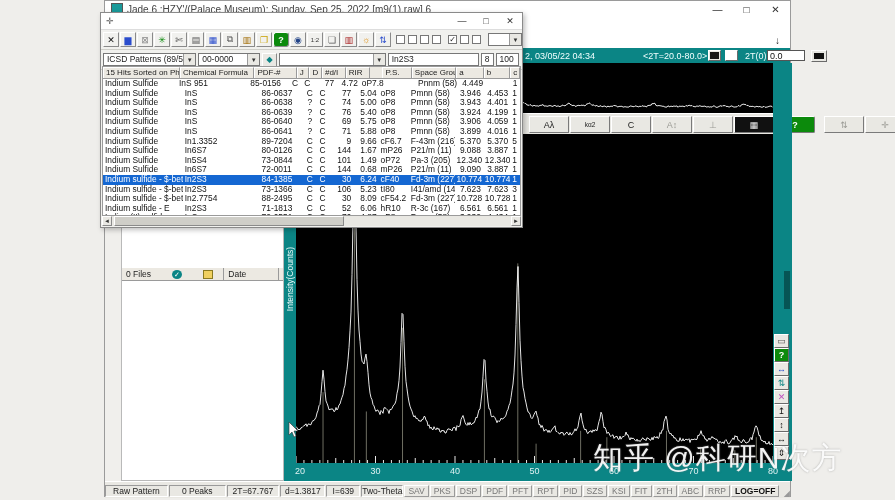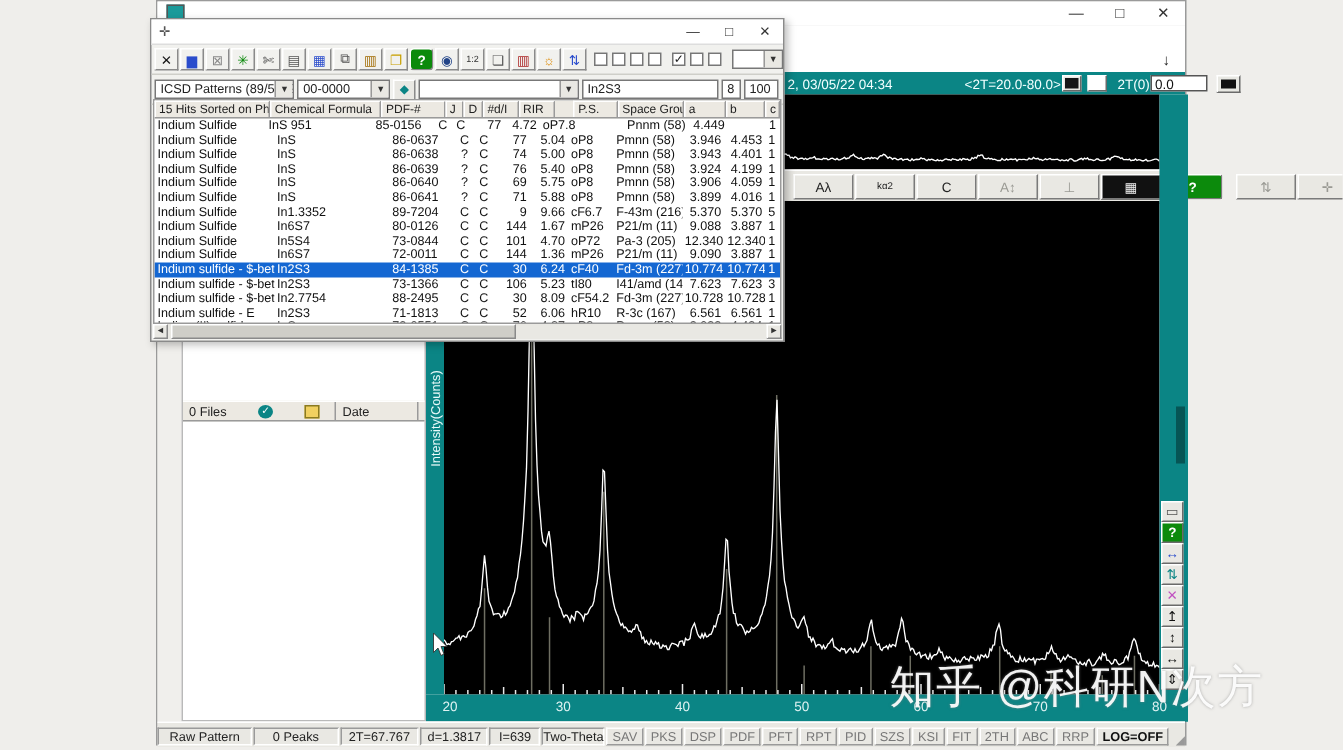--- a/index.html
+++ b/index.html
@@ -107,20 +107,21 @@
   #watermark{left:593px;top:438px;z-index:60;font-size:30px;color:rgba(255,255,255,.93);text-shadow:0 0 2px rgba(130,130,130,.65);white-space:nowrap;letter-spacing:1px;}
   svg{display:block;}
 </style>
 </head>
 <body>
 
 <div class="abs" id="app-window">
 
   <div id="main-titlebar">
     <div id="main-title-icon"></div>
+    <div id="main-title-text">Jade 6 :HZY'/(Palace Museum): Sunday, Sep 25, 2022 [m9(1).raw] 6</div>
     <div id="main-controls">
       <div class="wctl">—</div>
       <div class="wctl">□</div>
       <div class="wctl">✕</div>
     </div>
   </div>
 
   <div class="abs" id="hint-row">
     <div id="hint-text">this dialog if desired</div>
     <div id="hint-arrow">↓</div>
@@ -517,35 +518,35 @@
           <div class="td num" style="width: 28px;">3.887</div>
           <div class="td" style="width: 10px;">1</div>
         </div>
         <div class="trow">
           <div class="td" style="width: 82px;">Indium Sulfide</div>
           <div class="td" style="width: 79px;">In5S4</div>
           <div class="td" style="width: 45px;">73-0844</div>
           <div class="td ctr" style="width: 13px;">C</div>
           <div class="td ctr" style="width: 13px;">C</div>
           <div class="td num" style="width: 25px;">101</div>
-          <div class="td num" style="width: 26px;">4.70</div>
+          <div class="td num" style="width: 26px;">1.49</div>
           <div class="td" style="width: 31px;">oP72</div>
           <div class="td" style="width: 47px;">Pa-3 (205)</div>
           <div class="td num" style="width: 29px;">12.340</div>
           <div class="td num" style="width: 28px;">12.340</div>
           <div class="td" style="width: 10px;">1</div>
         </div>
         <div class="trow">
           <div class="td" style="width: 82px;">Indium Sulfide</div>
           <div class="td" style="width: 79px;">In6S7</div>
           <div class="td" style="width: 45px;">72-0011</div>
           <div class="td ctr" style="width: 13px;">C</div>
           <div class="td ctr" style="width: 13px;">C</div>
           <div class="td num" style="width: 25px;">144</div>
-          <div class="td num" style="width: 26px;">1.36</div>
+          <div class="td num" style="width: 26px;">0.68</div>
           <div class="td" style="width: 31px;">mP26</div>
           <div class="td" style="width: 47px;">P21/m (11)</div>
           <div class="td num" style="width: 29px;">9.090</div>
           <div class="td num" style="width: 28px;">3.887</div>
           <div class="td" style="width: 10px;">1</div>
         </div>
         <div class="trow sel">
           <div class="td" style="width: 82px;">Indium sulfide - $-beta</div>
           <div class="td" style="width: 79px;">In2S3</div>
           <div class="td" style="width: 45px;">84-1385</div>

